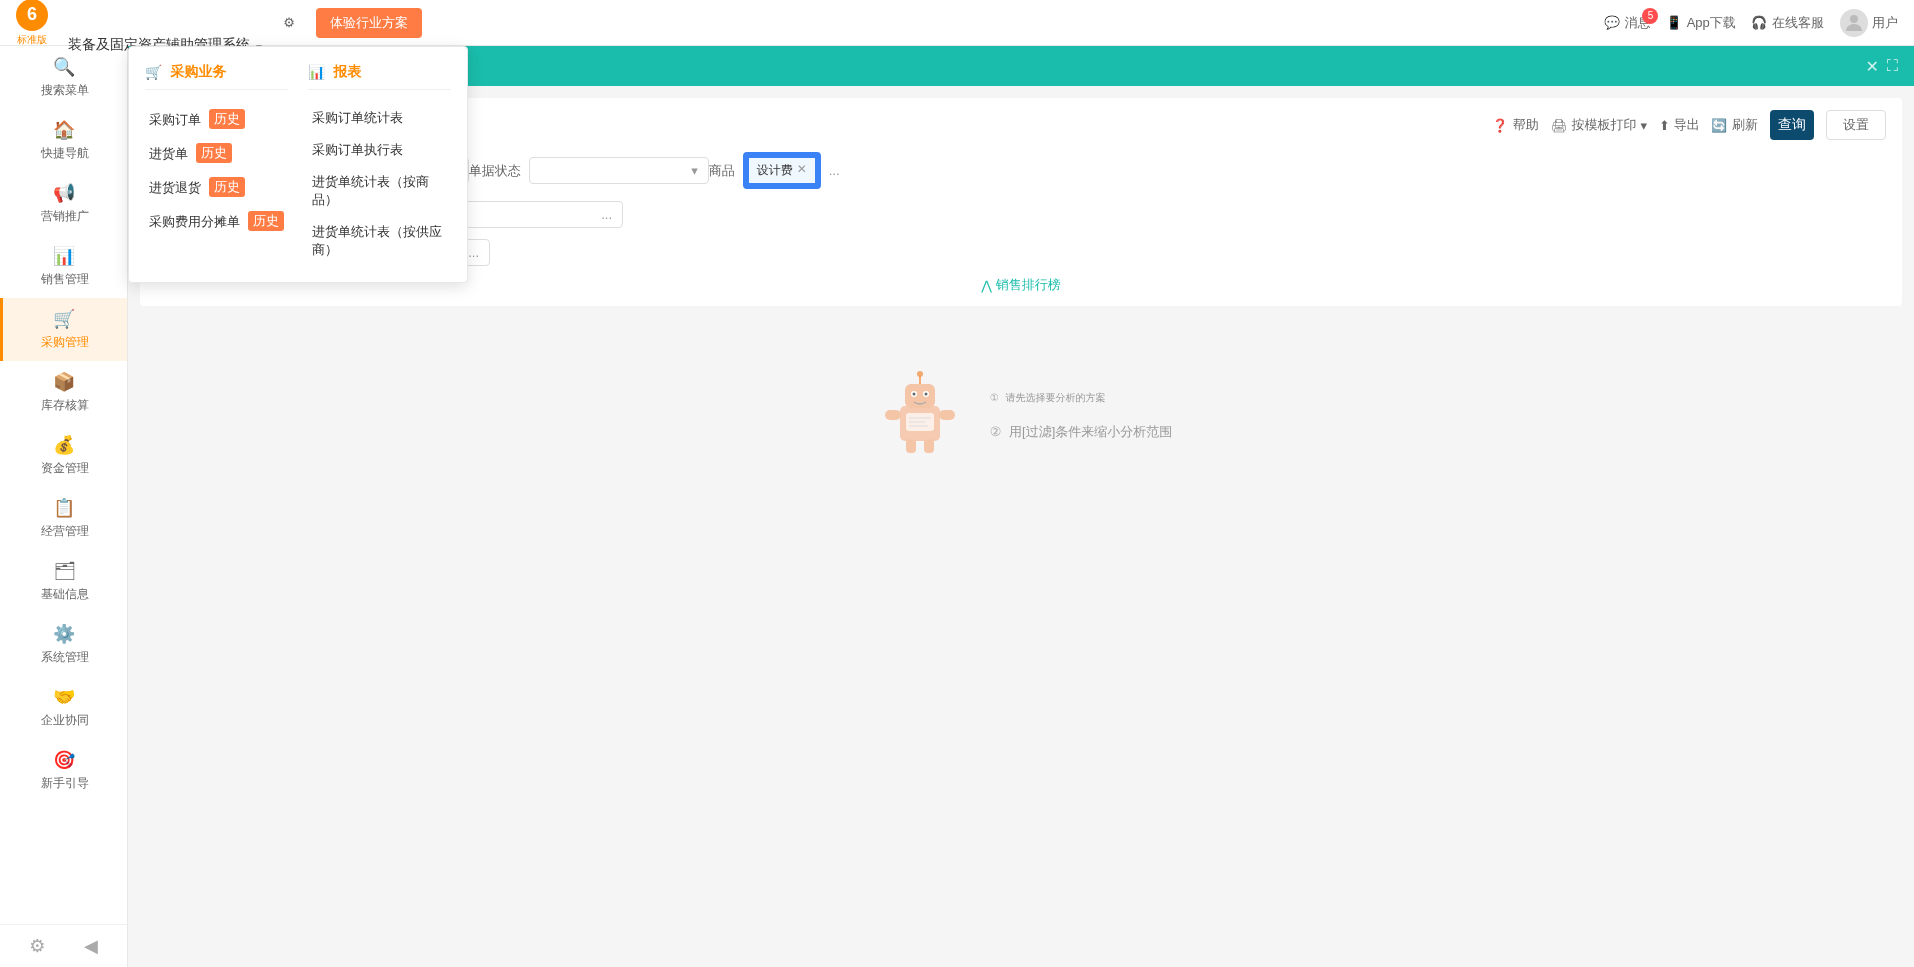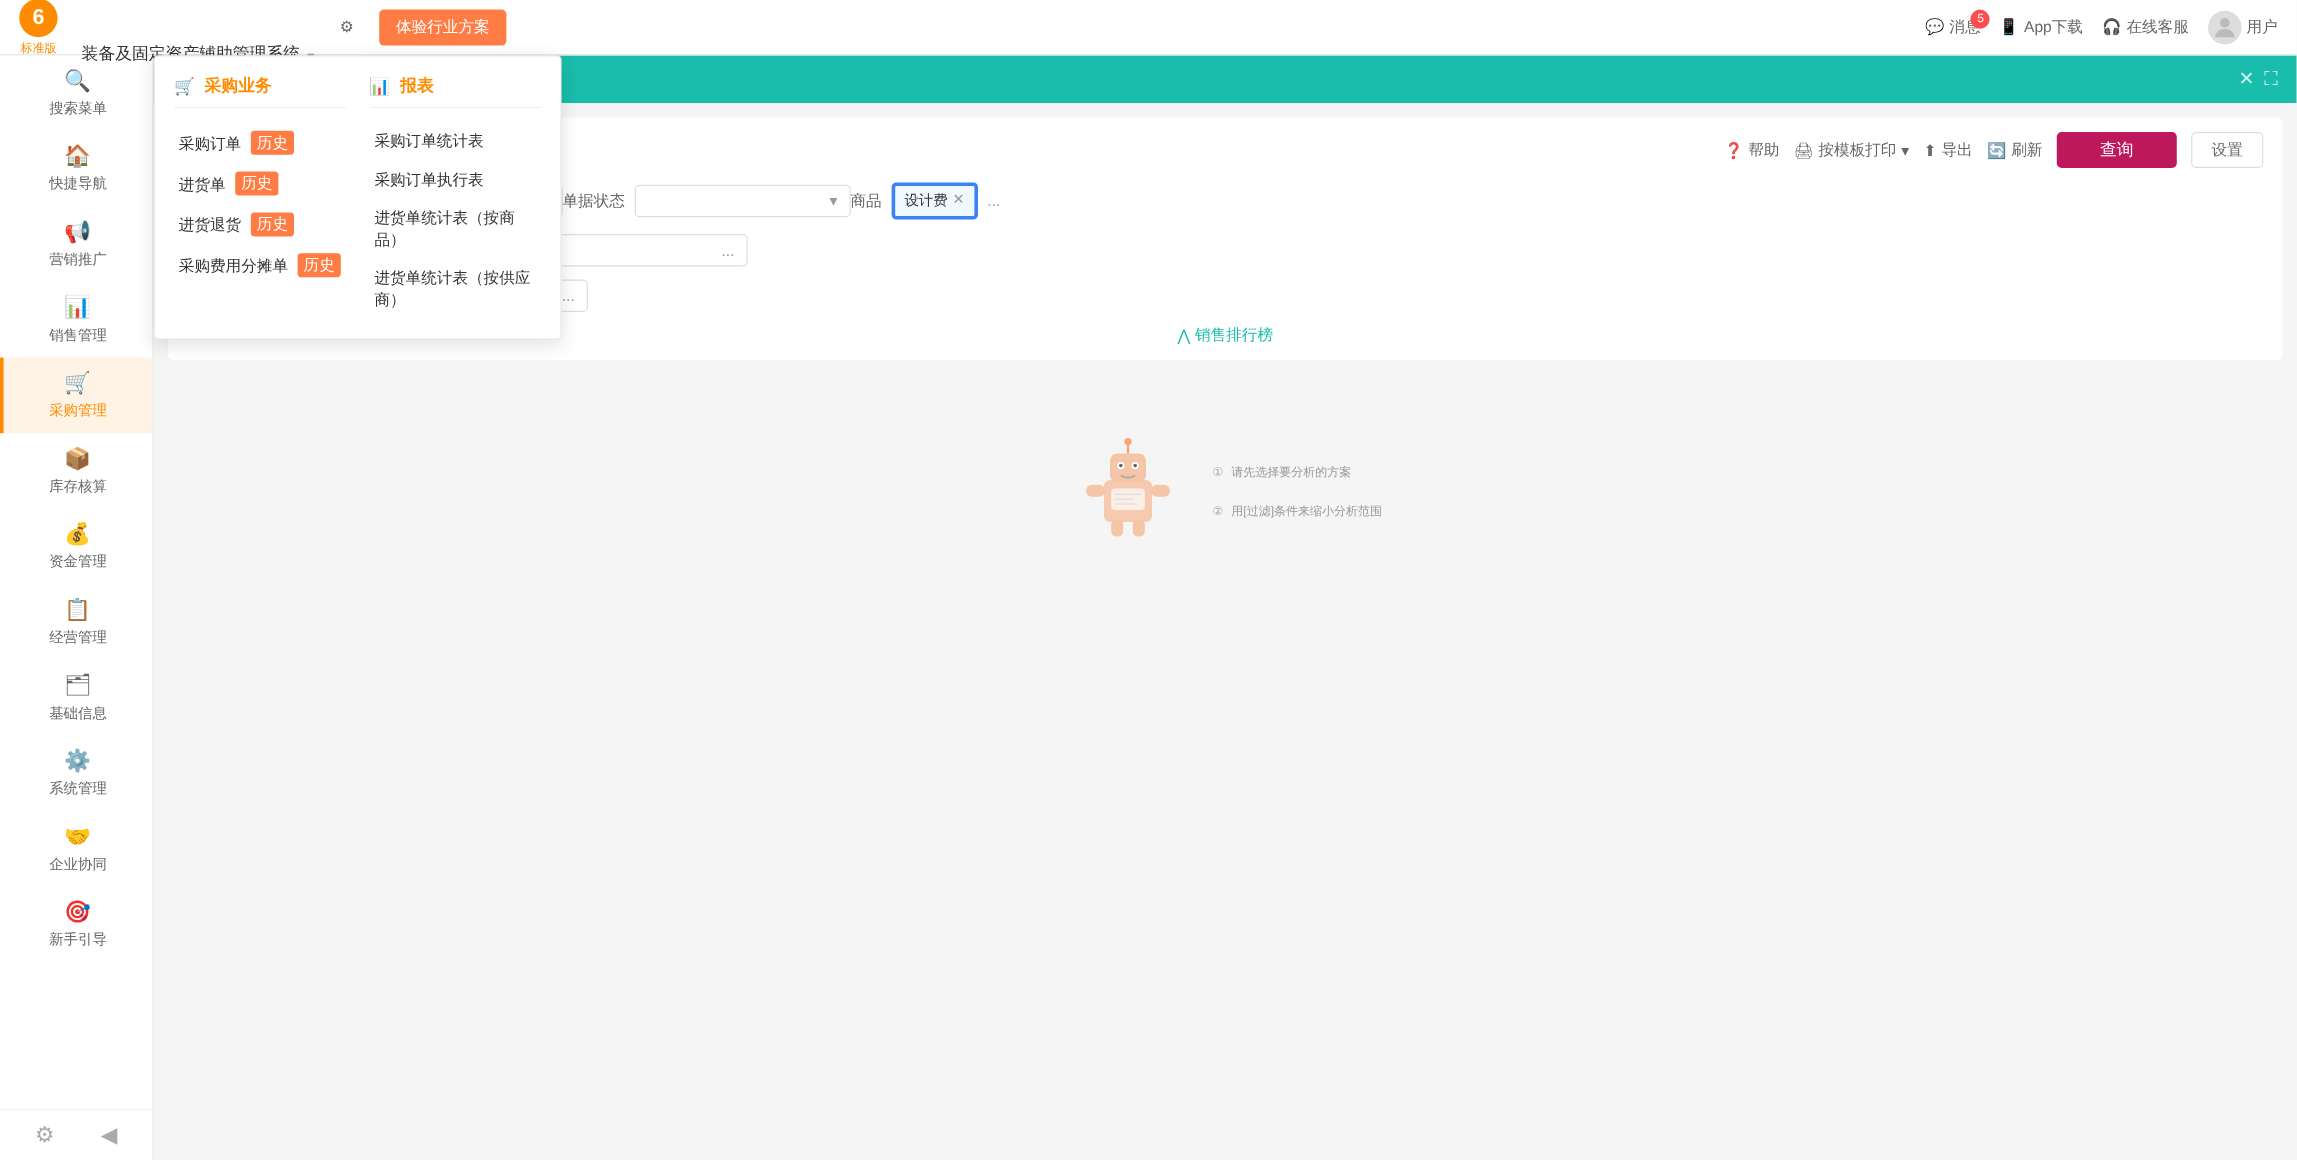--- a/index.html
+++ b/index.html
@@ -38,29 +38,29 @@
     
     .tab-item { display: flex; align-items: center; padding: 0 16px; height: 40px; font-size: 14px; cursor: pointer; color: rgba(255,255,255,0.8); }
     .tab-item.active { background: #fff; color: #333; border-radius: 4px 4px 0 0; }
     .tab-close { margin-left: 6px; font-size: 12px; color: #999; }
     .tab-expand-btn { margin-left: auto; color: rgba(255,255,255,0.8); padding: 0 12px; cursor: pointer; font-size: 18px; }
 
     
     .filter-area { background: #fff; border-radius: 4px; padding: 12px 16px; margin-bottom: 10px; }
     .filter-toolbar { display: flex; align-items: center; justify-content: flex-end; gap: 12px; margin-bottom: 12px; font-size: 13px; color: #666; }
     .filter-toolbar-btn { display: flex; align-items: center; gap: 4px; cursor: pointer; }
-    .query-btn { background: #be185d; color: #fff; border: none; border-radius: 4px; padding: 6px 36px; cursor: pointer; font-size: 14px; }
+    .query-btn { background: #0c4a6e; color: #fff; border: none; border-radius: 4px; padding: 6px 8px; cursor: pointer; font-size: 14px; }
     .set-btn { background: #fff; color: #666; border: 1px solid #ddd; border-radius: 4px; padding: 5px 16px; cursor: pointer; font-size: 13px; }
     .filter-row { display: flex; align-items: center; margin-bottom: 10px; flex-wrap: wrap; }
     .filter-group { display: flex; align-items: center; gap: 8px; }
     .filter-label { color: #666; font-size: 13px; white-space: nowrap; }
     .filter-input { border: 1px solid #ddd; border-radius: 4px; padding: 5px 10px; font-size: 13px; color: #333; min-width: 180px; }
     .filter-select { display: flex; align-items: center; border: 1px solid #ddd; border-radius: 4px; padding: 5px 10px; font-size: 13px; color: #333; min-width: 180px; cursor: pointer; }
     .filter-select span { margin-left: auto; color: #999; }
-    .filter-tag { display: flex; align-items: flex-start; gap: 4px; background: #f0f8ff; border: 3px solid #3b82f6; border-radius: 4px; padding: 4px 8px; font-size: 12px; color: #333; }
+    .filter-tag { display: flex; align-items: flex-start; gap: 4px; background: #f0f8ff; border: 6px solid #3b82f6; border-radius: 4px; padding: 4px 8px; font-size: 12px; color: #333; }
     .filter-tag-close { color: #999; cursor: pointer; }
     .filter-more-dots { color: #999; cursor: pointer; }
     .collapse-btn { display: flex; align-items: center; gap: 4px; color: #1abcab; cursor: pointer; font-size: 13px; justify-content: center; margin-top: 8px; }
     .dropdown-menu { position: absolute; top: 46px; left: 128px; background: #fff; border: 1px solid #e8e8e8; border-radius: 4px; box-shadow: 0 4px 16px rgba(0,0,0,0.12); z-index: 1000; width: 340px; padding: 16px; display: flex; gap: 20px; }
     .menu-section { flex: 1; }
     .menu-section-header { display: flex; align-items: center; gap: 8px; color: #ff8c00; font-size: 14px; font-weight: bold; margin-bottom: 12px; padding-bottom: 8px; border-bottom: 1px solid #f0f0f0; }
     .menu-item-row { display: flex; align-items: flex-end; gap: 8px; padding: 7px 4px; cursor: pointer; color: #333; font-size: 13px; border-radius: 4px; }
     .menu-badge { background: #ff7c44; color: #fff; border-radius: 3px; padding: 1px 5px; font-size: 13px; }
 
     
@@ -303,21 +303,21 @@
               <rect x="36" y="47" width="28" height="18" rx="3" fill="#fff" opacity="0.7"></rect>
               <line x1="39" y1="52" x2="61" y2="52" stroke="#ddd" stroke-width="1"></line>
               <line x1="39" y1="56" x2="55" y2="56" stroke="#ddd" stroke-width="1"></line>
               <line x1="39" y1="60" x2="58" y2="60" stroke="#ddd" stroke-width="1"></line>
             </svg>
             <div style="text-align:left;">
               <p style="color:#999; font-size:10px; margin-bottom:18px;">
                 <span style="color:#aaa; margin-right:4px;">①</span>
                 <span>请先选择要分析的方案</span>
               </p>
-              <p style="color:#999; font-size:10px;">
+              <p style="color:#999; font-size:13px;">
                 <span style="color:#aaa; margin-right:4px;">②</span>
                 <span>用[过滤]条件来缩小分析范围</span>
               </p>
             </div>
           </div>
         </div>
       </div>
     </div>
   </div>
 </div>

